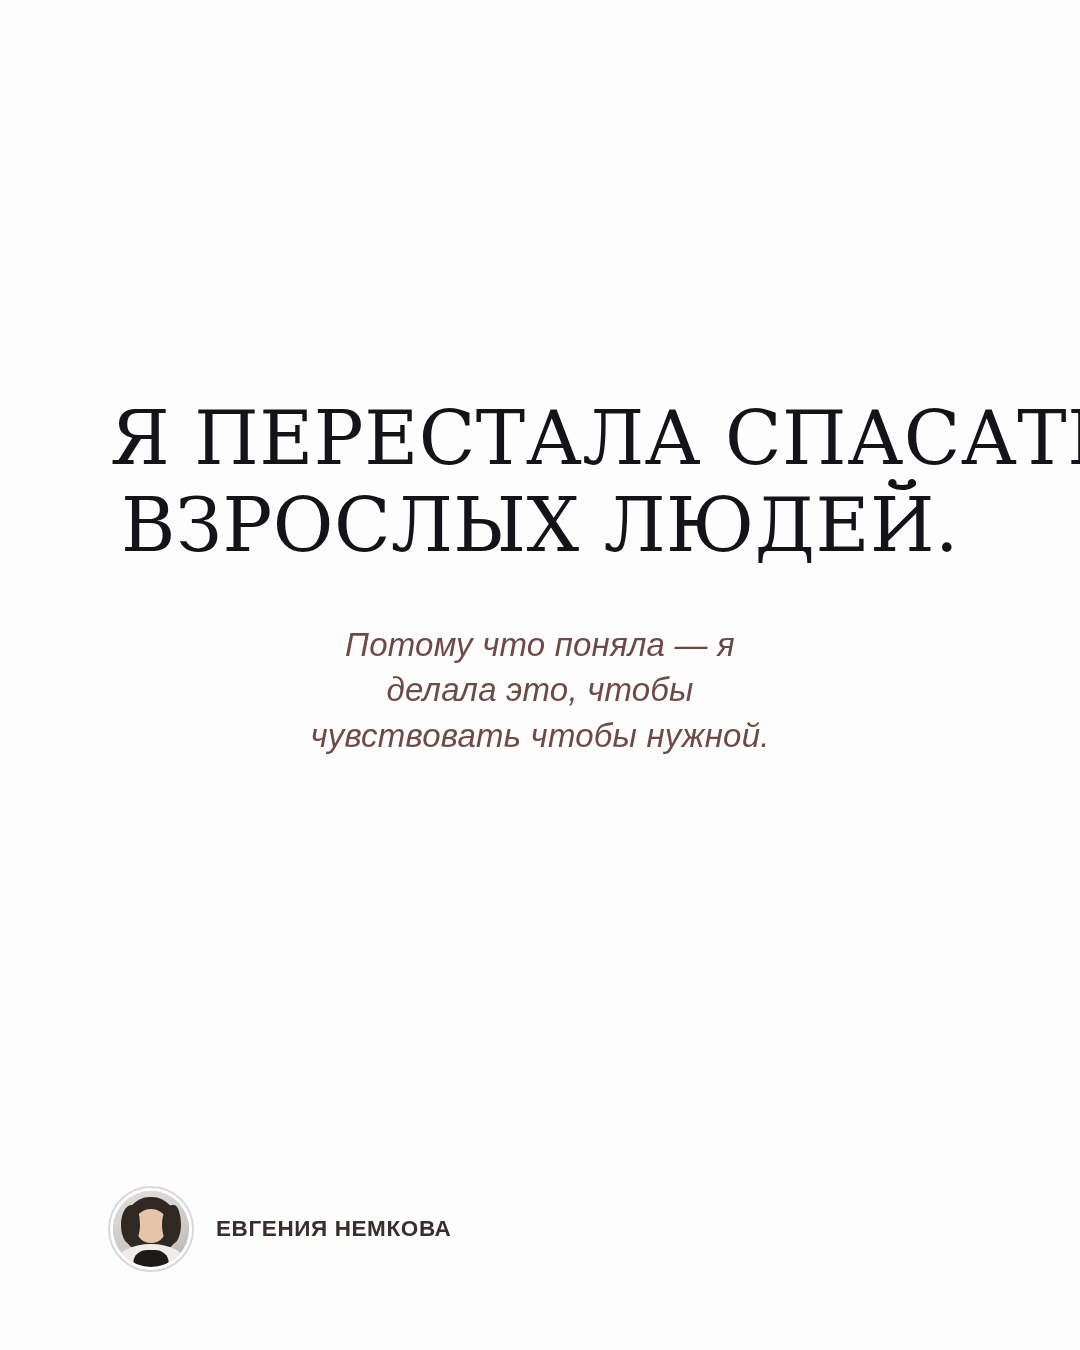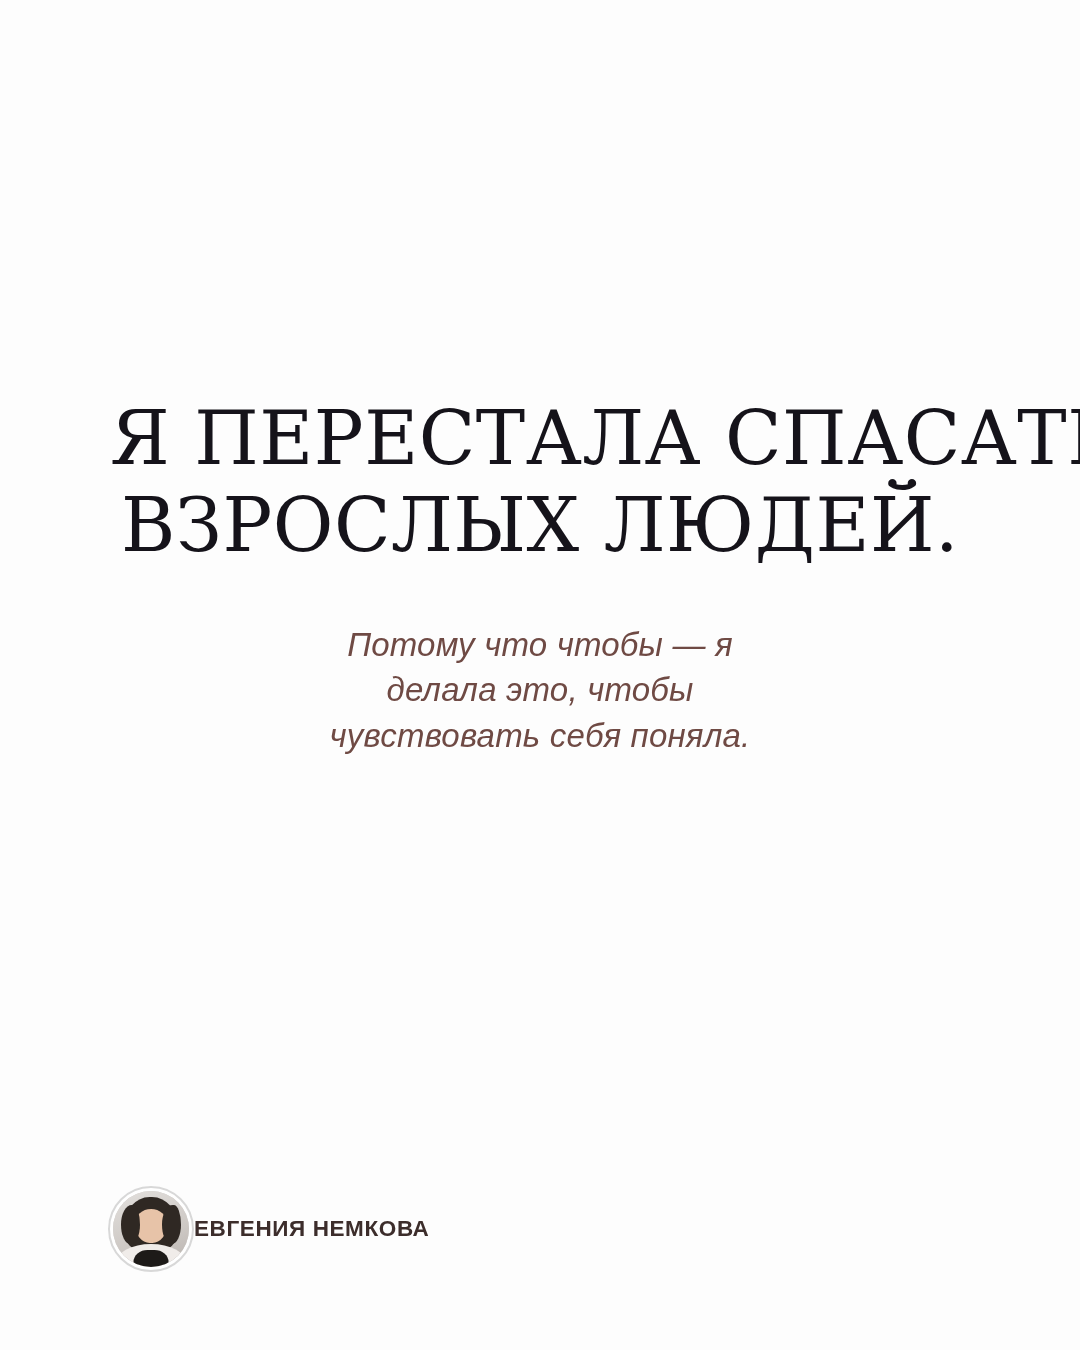--- a/index.html
+++ b/index.html
@@ -61,20 +61,21 @@
     display: block;
   }
 
   
   .signature {
     position: absolute;
     left: 108px;
     bottom: 78px;
     display: flex;
     align-items: center;
+    gap: 22px;
   }
 
   .avatar-ring {
     width: 86px;
     height: 86px;
     border-radius: 50%;
     border: 2px solid #d8d8d8;
     padding: 3px;
     box-sizing: border-box;
     background: #ffffff;
@@ -163,23 +164,23 @@
 <div class="card">
 
   <div class="quote-block">
 
     <h1 class="headline">
       <span class="line">Я ПЕРЕСТАЛА СПАСАТЬ</span>
       <span class="line">ВЗРОСЛЫХ ЛЮДЕЙ.</span>
     </h1>
 
     <p class="subhead">
-      <span class="line">Потому что чтобы — я</span>
+      <span class="line">Потому что поняла — я</span>
       <span class="line">делала это, чтобы</span>
-      <span class="line">чувствовать себя поняла.</span>
+      <span class="line">чувствовать чтобы нужной.</span>
     </p>
 
   </div>
 
   <div class="signature">
 
     <div class="avatar-ring">
       <div class="avatar">
         <span class="bg"></span>
         <span class="hair"></span>

